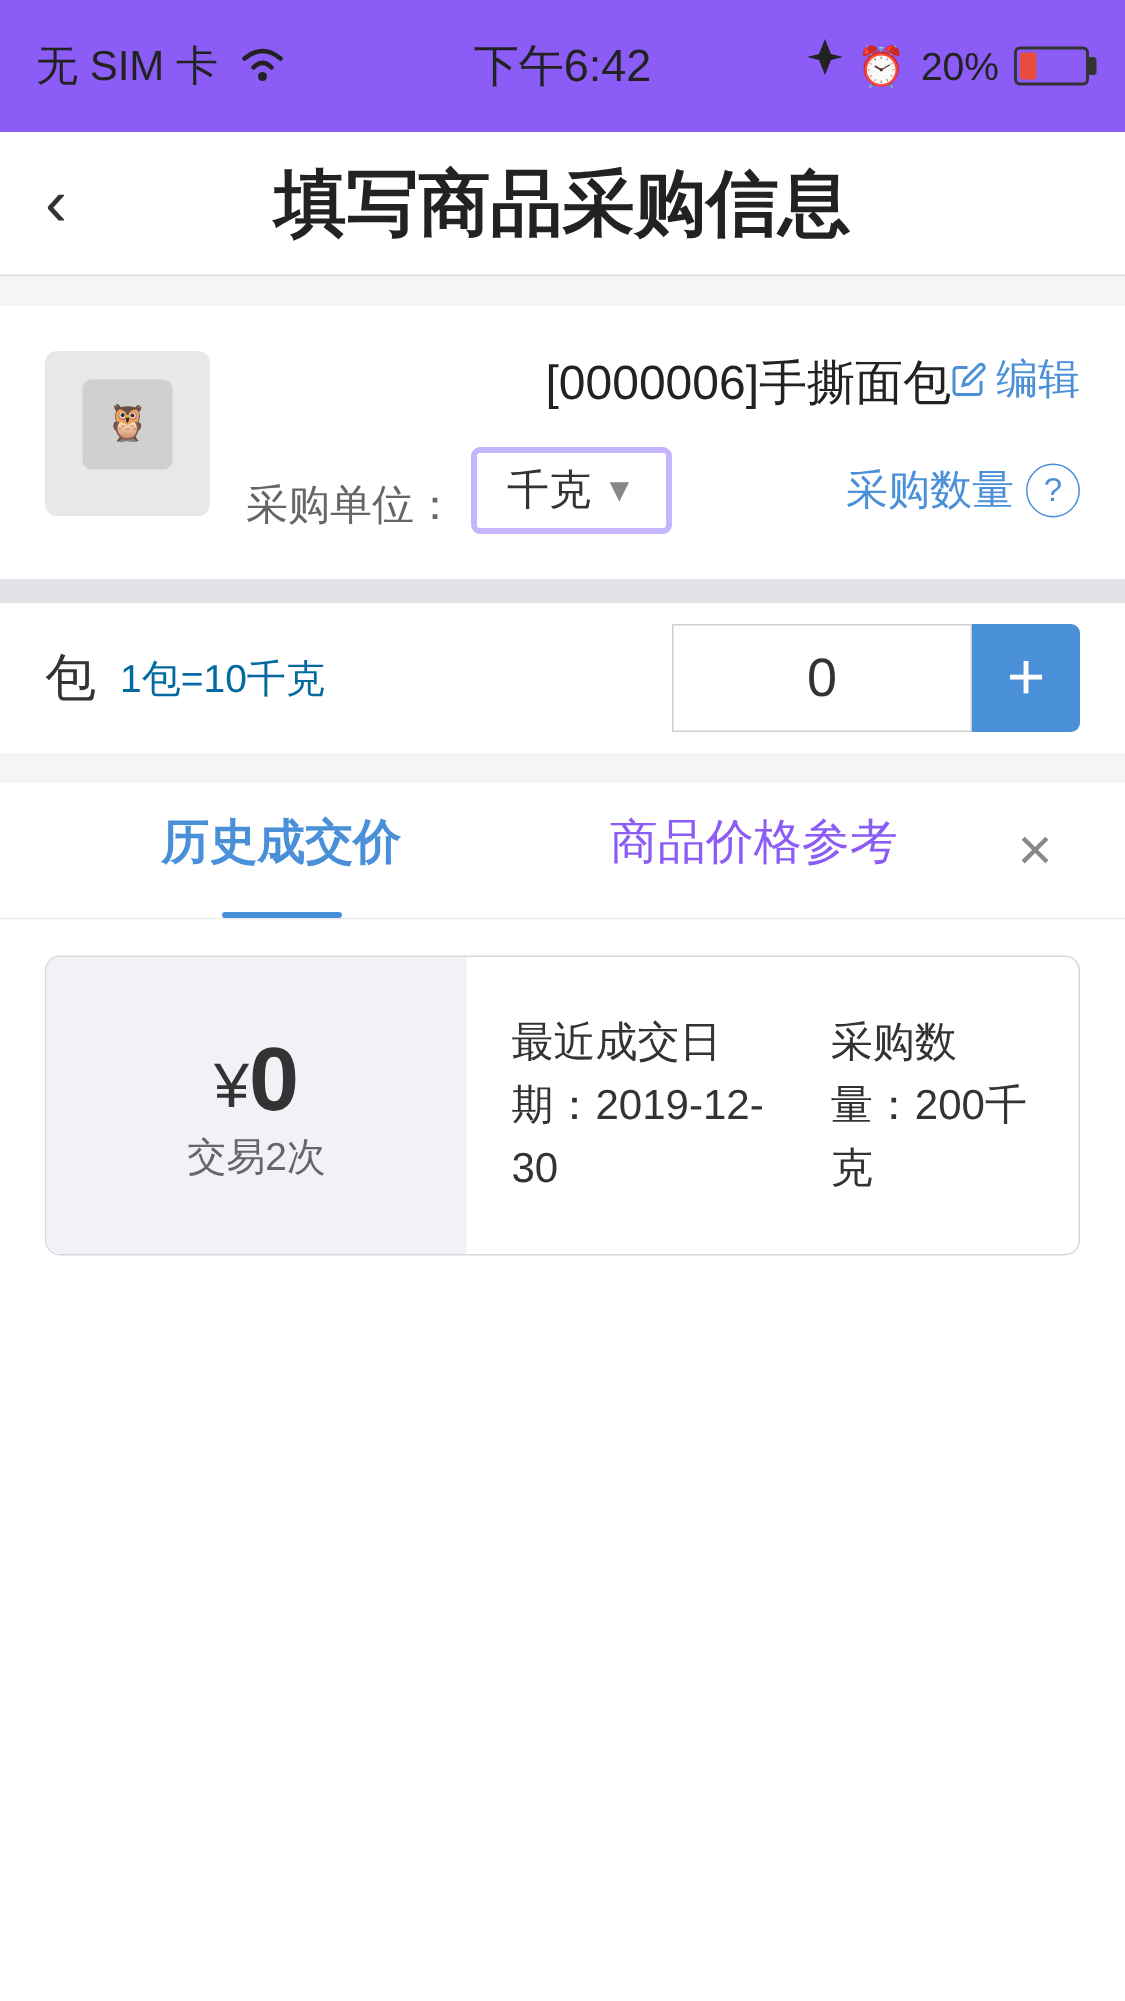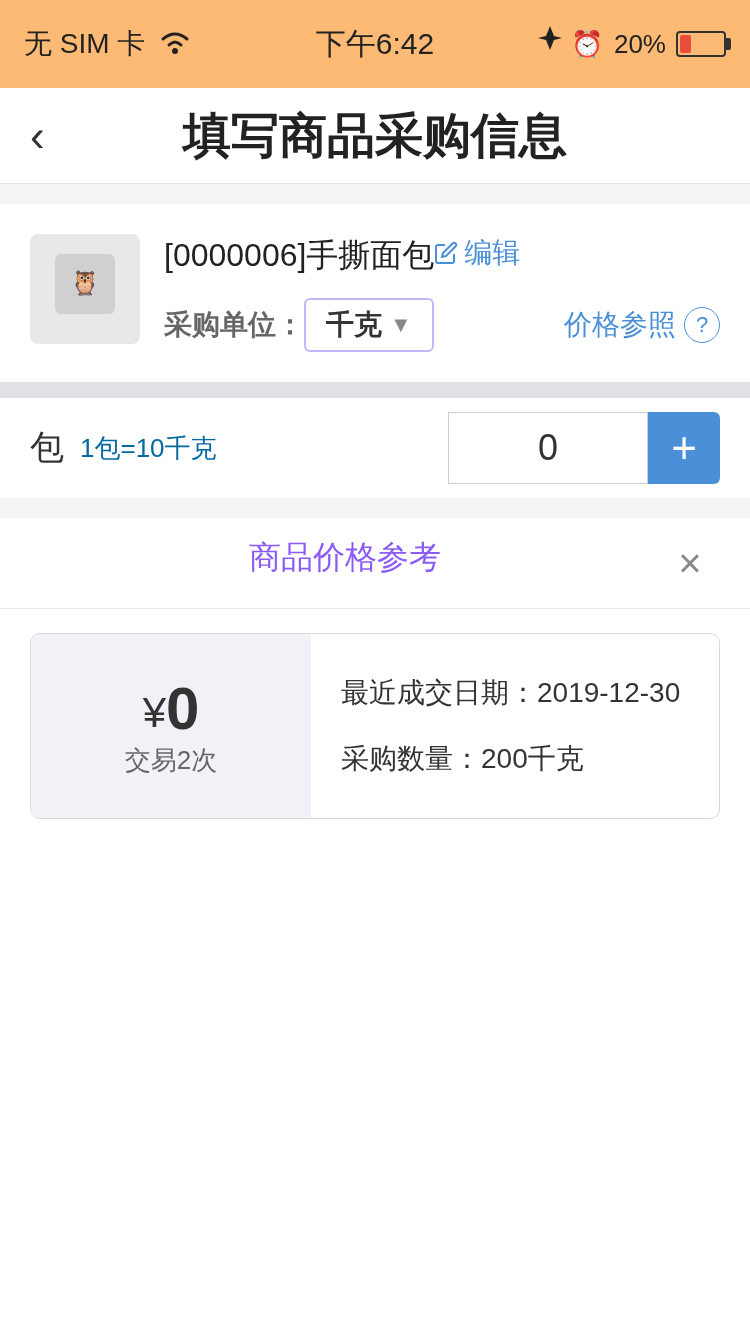--- a/index.html
+++ b/index.html
@@ -9,21 +9,21 @@
       min-height: 1334px;
       font-family: -apple-system, 'PingFang SC', 'Helvetica Neue', Arial, sans-serif;
       background: #f5f5f5;
       font-size: 28px;
     }
 
     
     .status-bar {
       width: 750px;
       height: 88px;
-      background: #fdba74;
+      background: #8b5cf6;
       display: flex;
       align-items: center;
       justify-content: space-between;
       padding: 0 24px;
     }
     .status-left {
       font-size: 28px;
       font-weight: 500;
       color: #222;
       display: flex;
@@ -119,21 +119,21 @@
     }
     .product-thumb-inner {
       font-size: 48px;
       color: #aaa;
     }
     .product-info {
       flex: 1;
     }
     .product-header {
       display: flex;
-      justify-content: flex-start;
+      justify-content: flex-end;
       align-items: flex-start;
       margin-bottom: 20px;
     }
     .product-name {
       font-size: 32px;
       color: #222;
       font-weight: 500;
     }
     .edit-link {
       font-size: 28px;
@@ -146,21 +146,21 @@
     .product-unit-row {
       display: flex;
       align-items: center;
       justify-content: space-between;
     }
     .unit-label {
       font-size: 28px;
       color: #666;
     }
     .unit-select {
-      border: 2px solid #c4b5fd;
+      border: 4px solid #c4b5fd;
       border-radius: 6px;
       padding: 6px 20px;
       font-size: 28px;
       color: #333;
       background: #fff;
       display: inline-flex;
       align-items: center;
       gap: 8px;
     }
     .price-ref {
@@ -309,21 +309,21 @@
     }
     .history-trade-count {
       font-size: 26px;
       color: #666;
       margin-top: 0;
     }
     .history-right {
       flex: 1;
       padding: 36px 30px;
       display: flex;
-      flex-direction: column;
+      flex-direction: row;
       justify-content: center;
       gap: 24px;
     }
     .history-detail-row {
       font-size: 28px;
       color: #333;
       line-height: 1.5;
     }
 
     
@@ -382,29 +382,29 @@
       <span class="product-name">[0000006]手撕面包</span>
       <span class="edit-link">
         <svg width="24" height="24" viewBox="0 0 24 24" fill="none" stroke="#4a90d9" stroke-width="2">
           <path d="M11 4H4a2 2 0 0 0-2 2v14a2 2 0 0 0 2 2h14a2 2 0 0 0 2-2v-7"></path>
           <path d="M18.5 2.5a2.121 2.121 0 0 1 3 3L12 15l-4 1 1-4 9.5-9.5z"></path>
         </svg>
         <span>编辑</span>
       </span>
     </div>
     <div class="product-unit-row">
-      <div style="display:flex;align-items:center;gap:0;font-weight:bold;">
+      <div style="display:flex;align-items:flex-end;gap:10px;">
         <span class="unit-label">采购单位：</span>
         <span class="unit-select">
           <span>千克</span>
           <span style="font-size:22px;color:#888;">▼</span>
         </span>
       </div>
       <div class="price-ref">
-        <span>价格参照</span>
+        <span>采购数量</span>
         <span style="width:36px;height:36px;border-radius:50%;border:1.5px solid #4a90d9;display:flex;align-items:center;justify-content:center;font-size:22px;color:#4a90d9;">?</span>
       </div>
     </div>
   </div>
 </div>
 
 <div class="divider-gray"></div>
 
 <div class="quantity-row">
   <div class="quantity-unit-info">
@@ -414,20 +414,24 @@
   <div class="quantity-input-group">
     <input class="quantity-input" type="text" value="0" style="">
     <div class="quantity-plus">
       <span>+</span>
     </div>
   </div>
 </div>
 
 <div class="tabs-container">
   <div class="tabs-row">
+    <div class="tab-item">
+      <span class="tab-label active">历史成交价</span>
+      <div class="tab-underline"></div>
+    </div>
     <div class="tab-item">
       <span class="tab-label inactive">商品价格参考</span>
     </div>
     <div class="close-btn">
       <span>×</span>
     </div>
   </div>
 </div>
 
 <div class="history-card-wrap">

